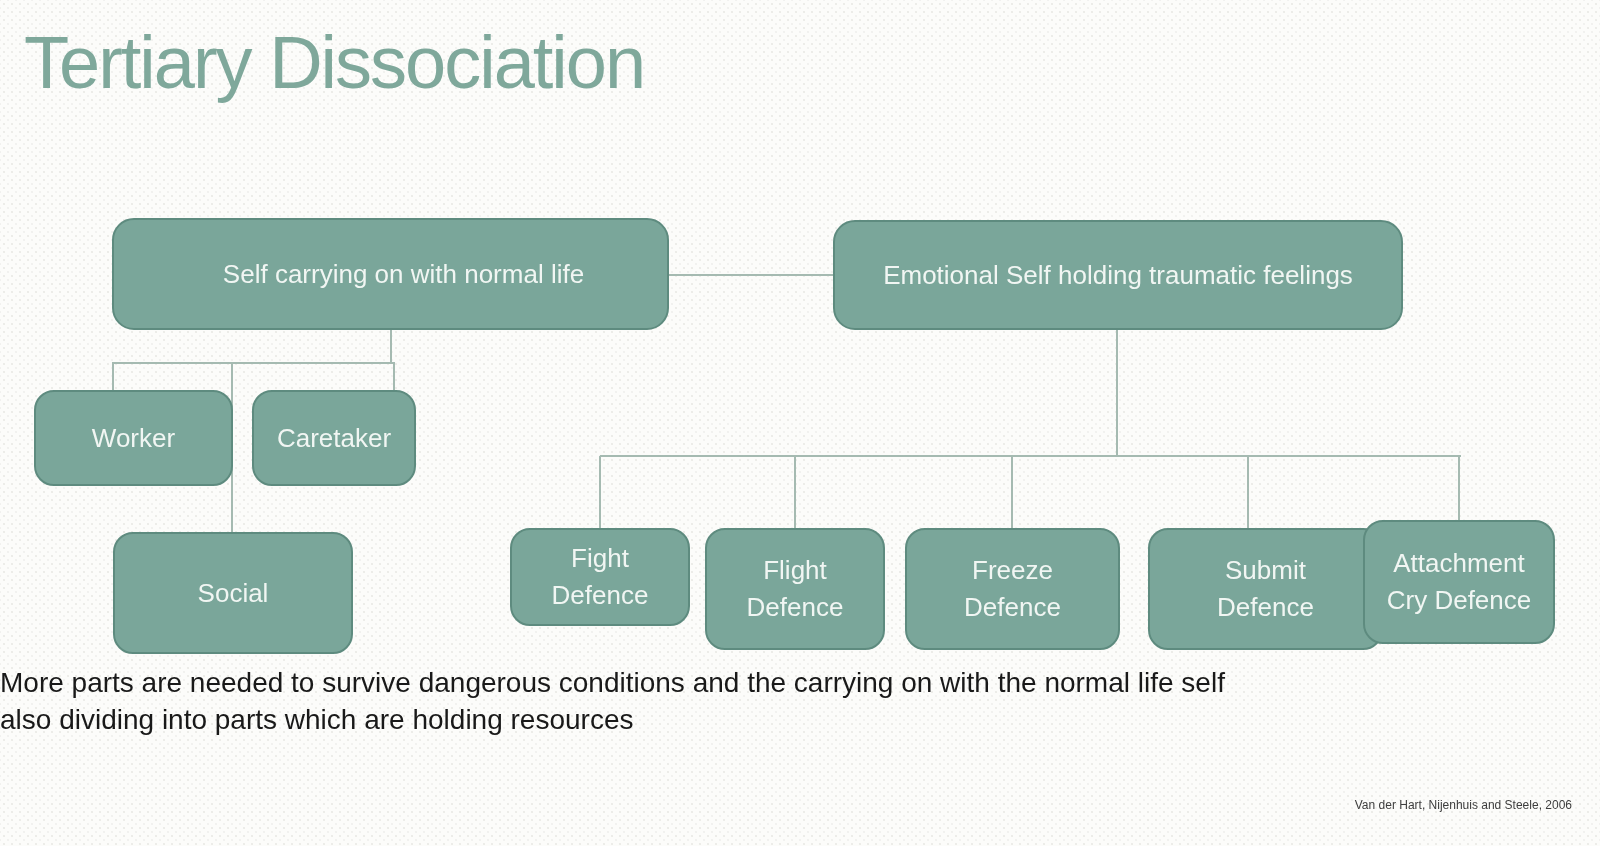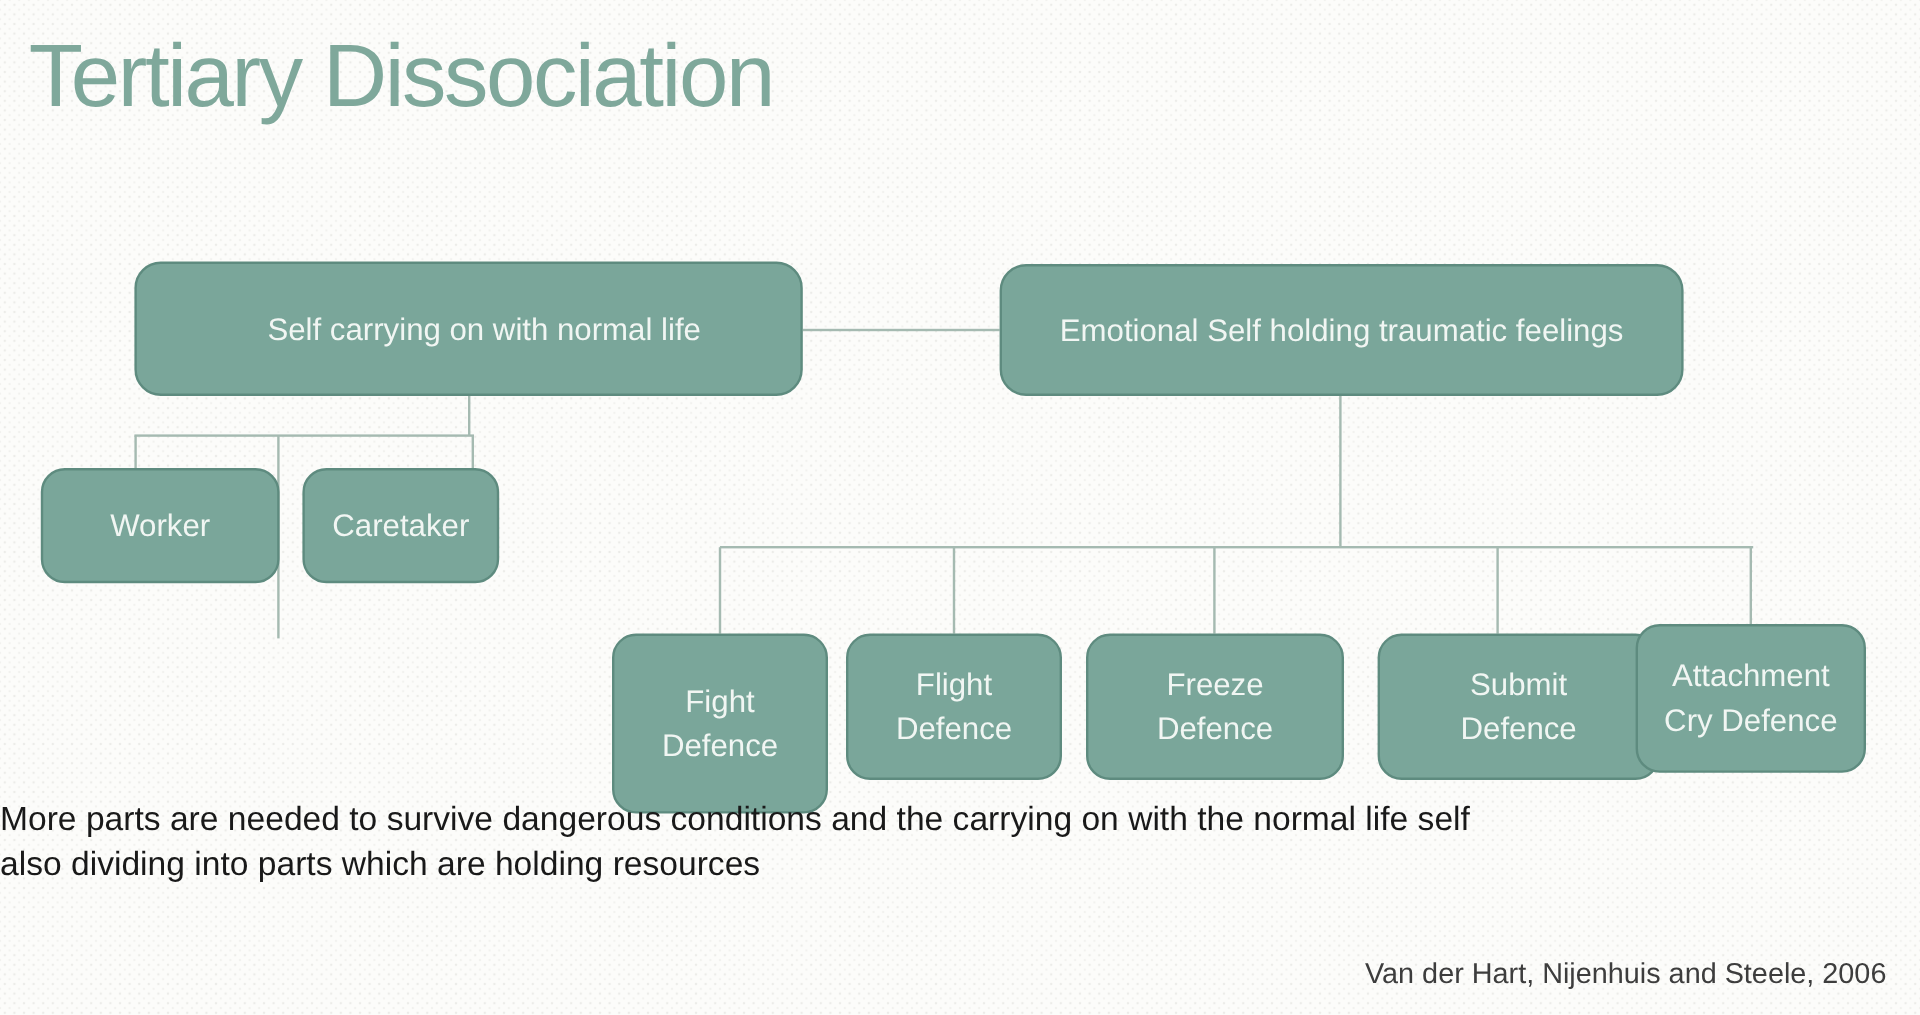--- a/index.html
+++ b/index.html
@@ -71,21 +71,21 @@
     width:1600px;
     font-size:28px;
     line-height:37px;
     color:var(--caption-text);
     white-space:pre-line;
   }
   .citation{
     position:absolute;
     right:28px;
     top:798px;
-    font-size:24px;
+    font-size:12px;
     color:var(--citation-text);
     white-space:nowrap;
   }
 </style>
 </head>
 <body>
 
 <div class="slide">
 
   <div class="slide-title">Tertiary Dissociation</div>
@@ -104,22 +104,23 @@
   <div class="vline" style="left:794px;top:456px;height:72px;"></div>
   <div class="vline" style="left:1011px;top:456px;height:72px;"></div>
   <div class="vline" style="left:1247px;top:456px;height:72px;"></div>
   <div class="vline" style="left:1458px;top:456px;height:64px;"></div>
 
   <div class="node" style="left:112px;top:218px;width:557px;height:112px;padding-left:36px;">Self carrying on with normal life</div>
   <div class="node" style="left:833px;top:220px;width:570px;height:110px;">Emotional Self holding traumatic feelings</div>
 
   <div class="node small" style="left:14px;top:390px;width:199px;height:96px;margin-left:20px;">Worker</div>
   <div class="node small" style="left:252px;top:390px;width:164px;height:96px;">Caretaker</div>
+  <div class="node small" style="left:113px;top:532px;width:240px;height:122px;">Social</div>
 
-  <div class="node small" style="left:510px;top:528px;width:180px;height:150px;">Fight
+  <div class="node small" style="left:510px;top:528px;width:180px;height:98px;">Fight
 Defence</div>
   <div class="node small" style="left:705px;top:528px;width:180px;height:122px;">Flight
 Defence</div>
   <div class="node small" style="left:905px;top:528px;width:215px;height:122px;">Freeze
 Defence</div>
   <div class="node small" style="left:1148px;top:528px;width:235px;height:122px;">Submit
 Defence</div>
   <div class="node small" style="left:1363px;top:520px;width:192px;height:124px;">Attachment
 Cry Defence</div>
 

